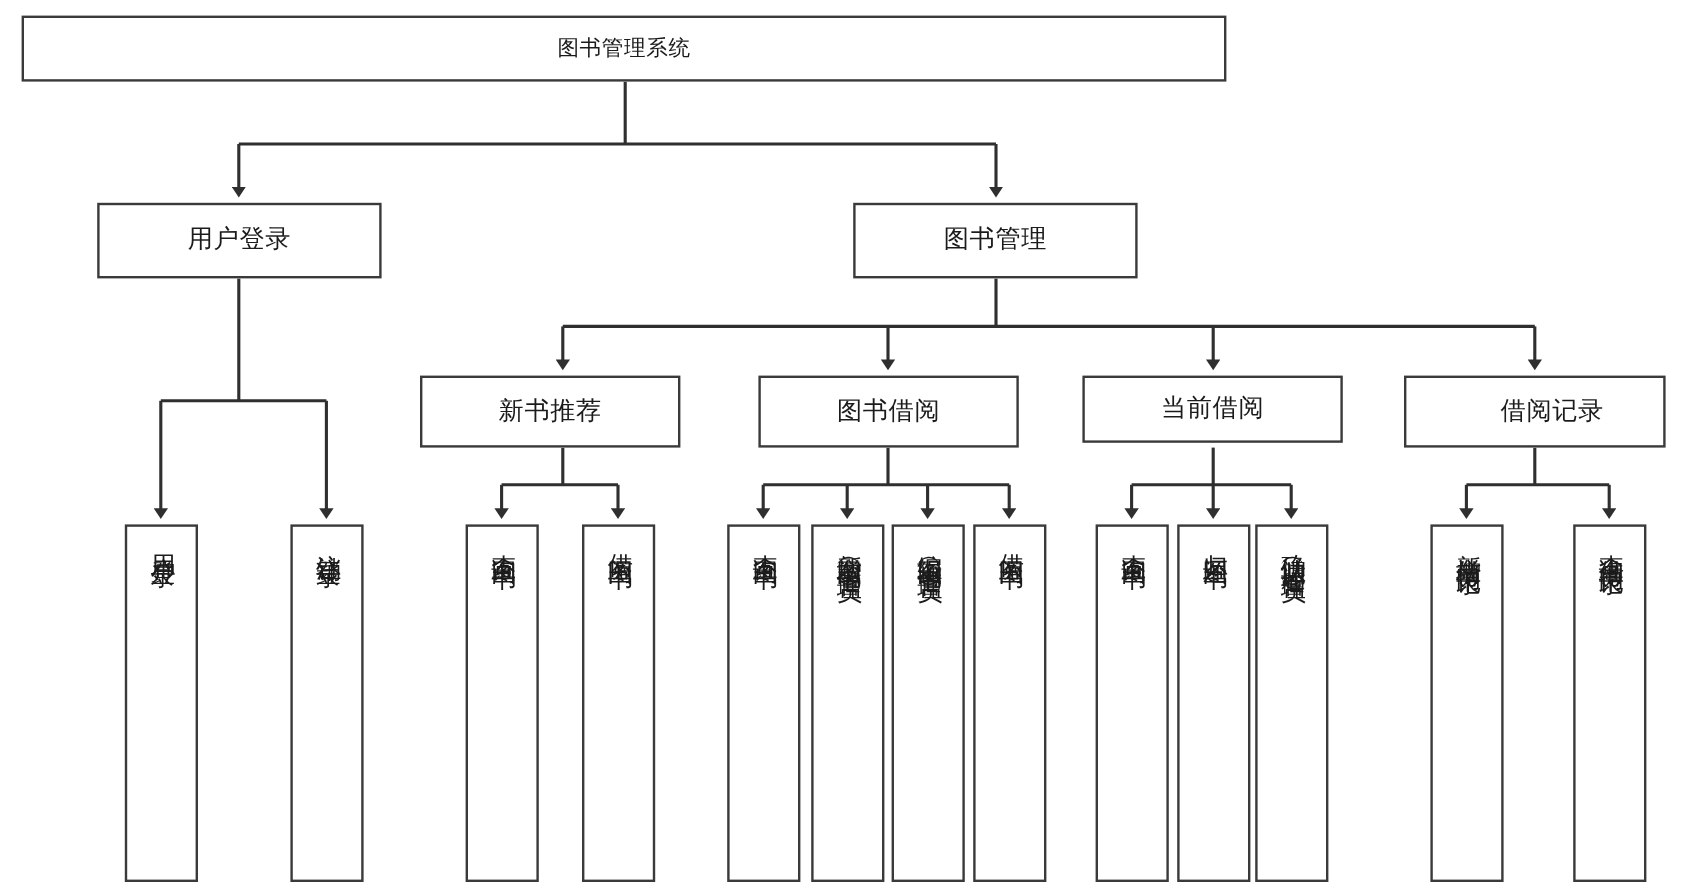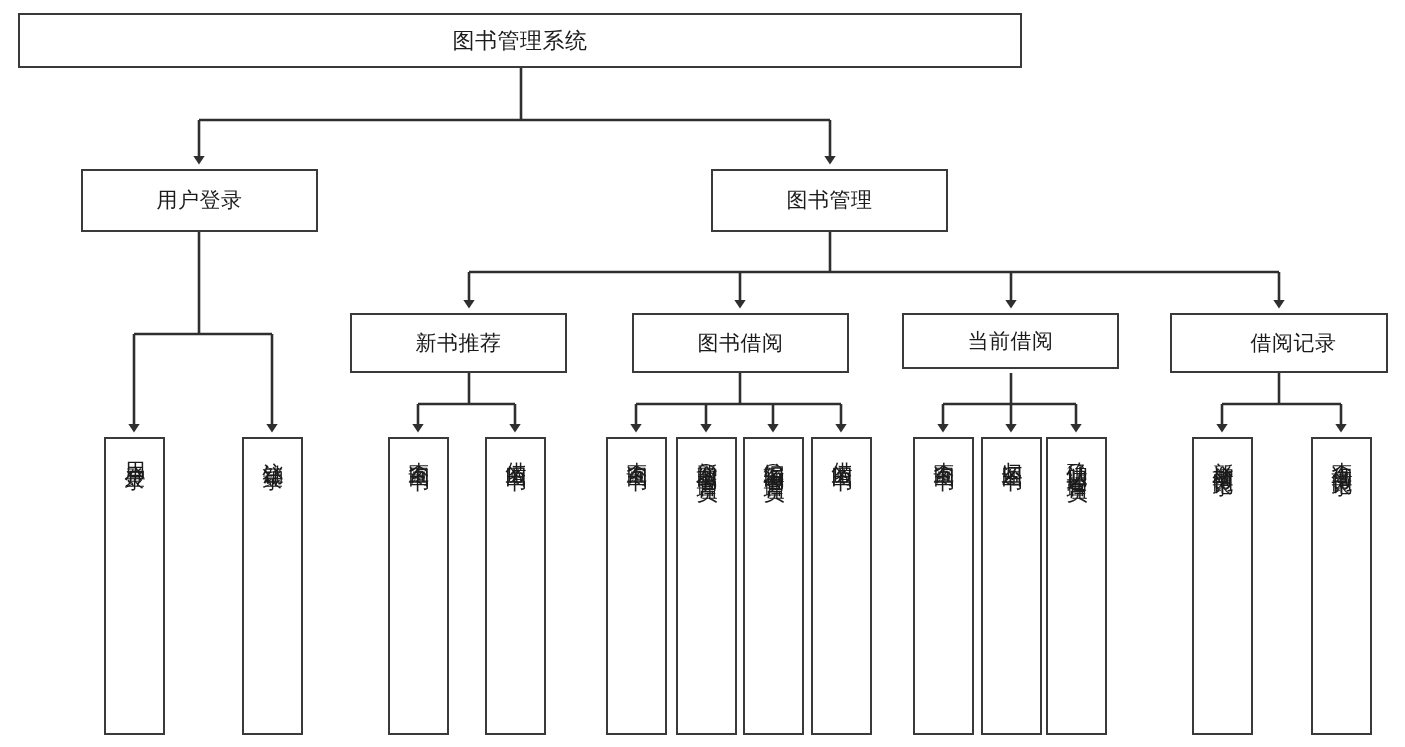--- a/index.html
+++ b/index.html
@@ -49,21 +49,21 @@
     align-items: flex-start;
     padding-top: 6px;
   }
   .node.vert .lbl {
     writing-mode: vertical-rl;
     text-orientation: upright;
     font-size: 21px;
     letter-spacing: 3px;
     margin: 0 auto;
   }
-  .node.root .lbl { font-size: 22px; }
+  .node.root .lbl { font-size: 18px; }
   .watermark {
     position: absolute;
     right: 8px;
     bottom: 6px;
     font-size: 17px;
     color: #bcbcbc;
     letter-spacing: 0.5px;
     white-space: nowrap;
   }
 </style>

